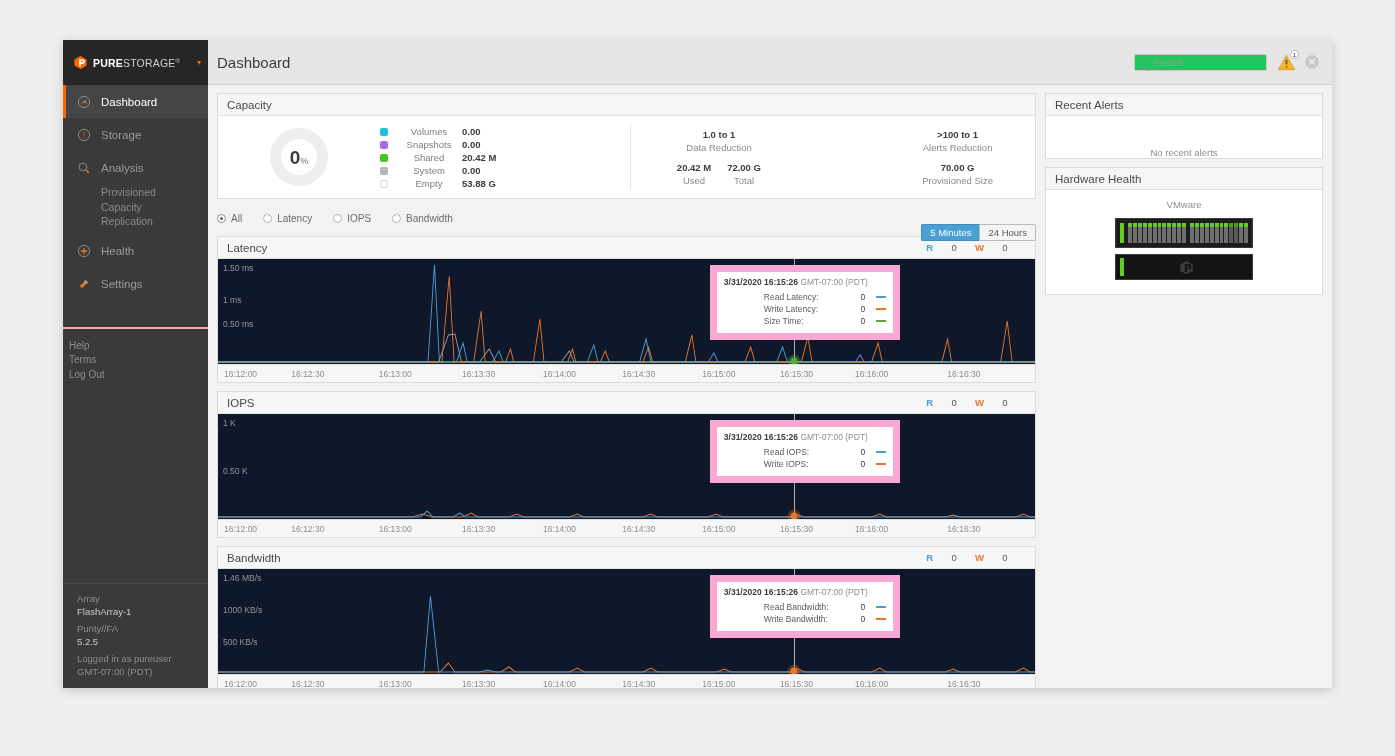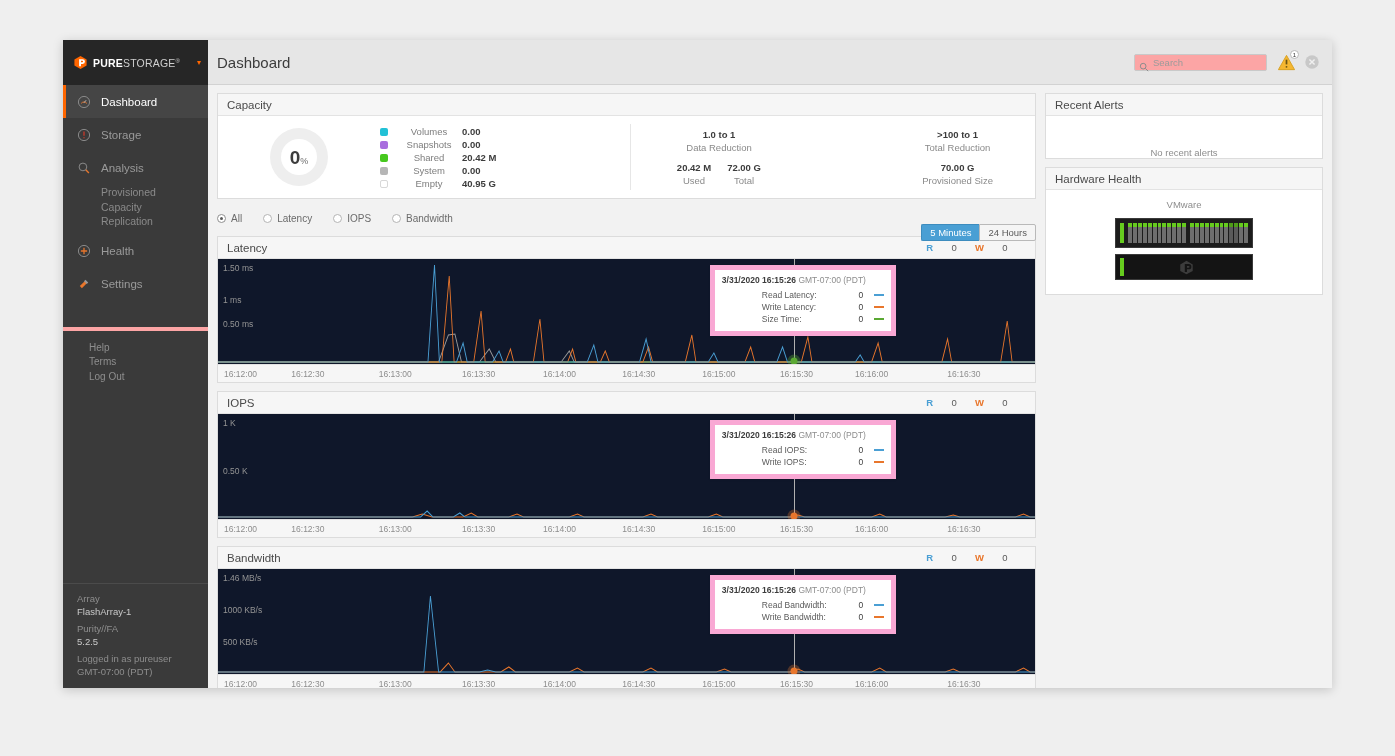--- a/index.html
+++ b/index.html
@@ -61,22 +61,22 @@
   .navitem .label { white-space: nowrap; }
 
   .subnav { padding: 1px 0 6px 38px; }
   .subnav div {
     color: #8a8a8a; font-size: 10.5px; line-height: 14.5px;
     cursor: pointer;
   }
 
   .sidebar-links {
     margin-top: 26px;
-    border-top: 4px solid #fca5a5;
-    padding: 10px 0 0 26px;
+    border-top: 2px solid #fca5a5;
+    padding: 10px 0 0 6px;
   }
   .sidebar-links div {
     color: #8e8e8e; font-size: 10px; line-height: 14.5px; cursor: pointer;
   }
   .sidebar-footer {
     position: absolute; left: 0; right: 0; bottom: 0;
     border-top: 1px solid #4b4b4b;
     padding: 9px 0 10px 14px;
   }
   .sidebar-footer div {
@@ -92,21 +92,21 @@
     border-bottom: 1px solid #d2d2d2;
     display: flex; align-items: center;
     padding: 0 12px 0 9px;
     flex: 0 0 45px;
   }
   .page-title { font-size: 15px; color: #3c3c3c; }
   .topbar-right { margin-left: auto; display: flex; align-items: center; }
   .searchbox {
     position: relative;
     width: 133px; height: 17px;
-    background: #fca5a5; border: 1px solid #c9c9c9; border-radius: 2px;
+    background: #22c55e; border: 1px solid #c9c9c9; border-radius: 2px;
     display: flex; align-items: center;
   }
   .searchbox .mag { position: absolute; left: 4px; top: 3px; }
   .searchbox input {
     border: 0; outline: 0; background: transparent;
     width: 100%; padding-left: 18px;
     font-family: "Liberation Sans", sans-serif; font-size: 9.5px; color: #5a5a5a;
   }
   .searchbox input::placeholder { color: #9b9b9b; }
   .alert-btn { position: relative; margin-left: 10px; width: 19px; height: 19px; cursor: pointer; }
@@ -235,21 +235,21 @@
   .cursor-line {
     position: absolute; top: 0; bottom: 18px;
     width: 1px; background: #b0b0b0;
   }
   .cursor-dot {
     position: absolute; width: 13px; height: 13px; border-radius: 50%;
     transform: translate(-50%,-50%);
   }
   .tooltip {
     position: absolute;
-    background: #fff; border: 5px solid #f9a8d4;
+    background: #fff; border: 7px solid #f9a8d4;
     padding: 5px 7px 6px 7px;
     box-shadow: 0 1px 2px rgba(0,0,0,.08);
   }
   .tt-time { font-size: 8.5px; color: #8d8d8d; margin-bottom: 4px; white-space: nowrap; }
   .tt-time b { color: #3c3c3c; }
   .tt-row { display: flex; align-items: center; font-size: 8.5px; line-height: 12px; padding-left: 40px; }
   .tt-row .k { color: #5a5a5a; width: 86px; }
   .tt-row .v { color: #3c3c3c; width: 26px; text-align: center; }
   .tt-row .d { width: 10px; height: 2px; }
 
@@ -447,21 +447,21 @@
                 <span class="legval">20.42 M</span>
               </div>
               <div class="legrow">
                 <span class="legdot" style="background:#b6b6b6"></span>
                 <span class="legname">System</span>
                 <span class="legval">0.00</span>
               </div>
               <div class="legrow">
                 <span class="legdot" style="background:#ffffff;border:1px solid #d8d8d8"></span>
                 <span class="legname">Empty</span>
-                <span class="legval">40.95 G</span>
+                <span class="legval">53.88 G</span>
               </div>
             </div>
             <div class="cap-sep"></div>
             <div class="cap-stats">
               <div class="statblock">
                 <div class="stat-big">1.0 to 1</div>
                 <div class="stat-cap">Data Reduction</div>
                 <div class="stat-gap"></div>
                 <div class="stat-pair">
                   <div>
@@ -470,21 +470,21 @@
                   </div>
                   <div>
                     <div class="stat-big">72.00 G</div>
                     <div class="stat-cap">Total</div>
                   </div>
                 </div>
               </div>
               <div class="cap-sep"></div>
               <div class="statblock">
                 <div class="stat-big">&gt;100 to 1</div>
-                <div class="stat-cap">Total Reduction</div>
+                <div class="stat-cap">Alerts Reduction</div>
                 <div class="stat-gap"></div>
                 <div class="stat-pair">
                   <div>
                     <div class="stat-big">70.00 G</div>
                     <div class="stat-cap">Provisioned Size</div>
                   </div>
                 </div>
               </div>
             </div>
           </div>

